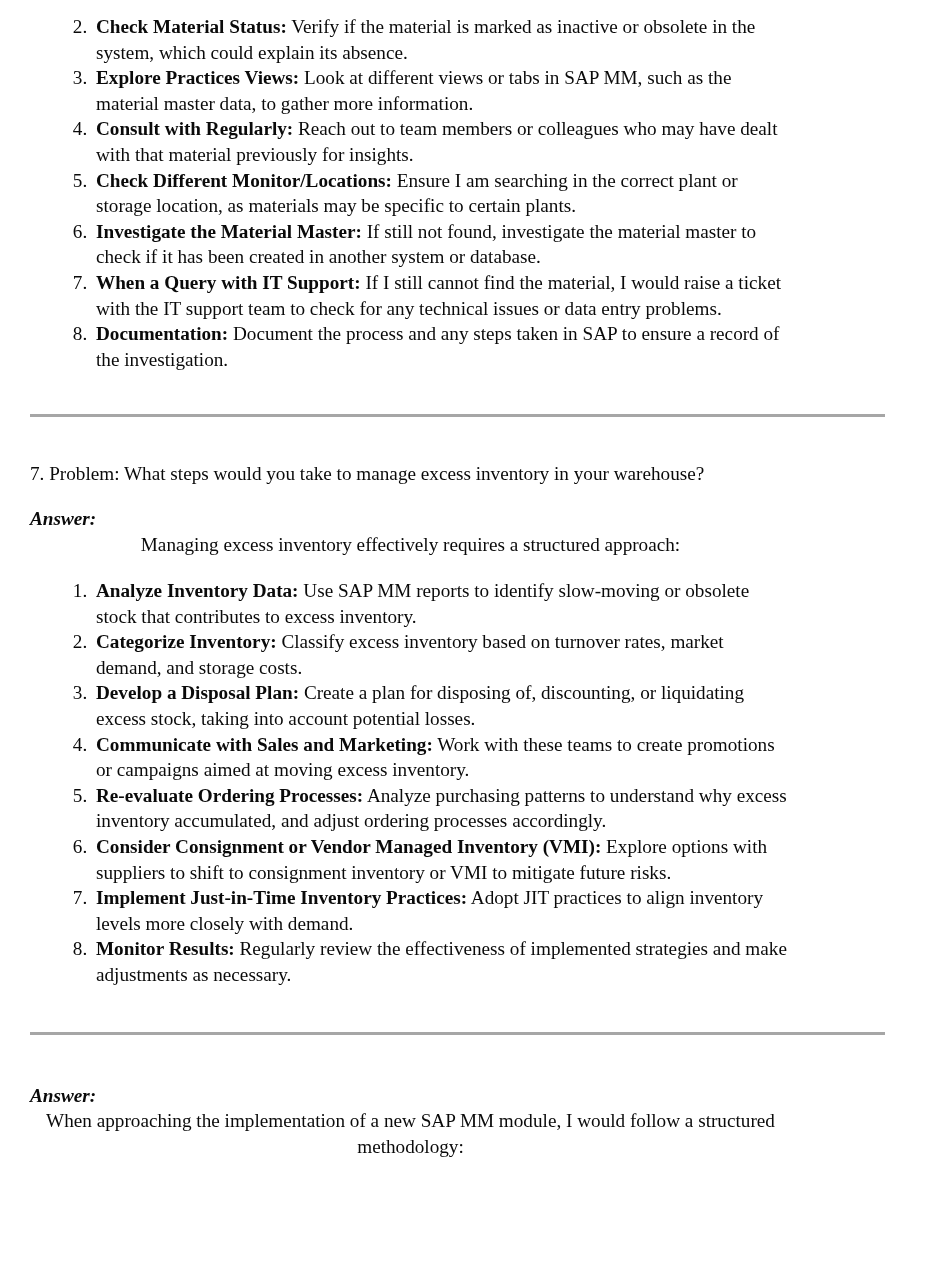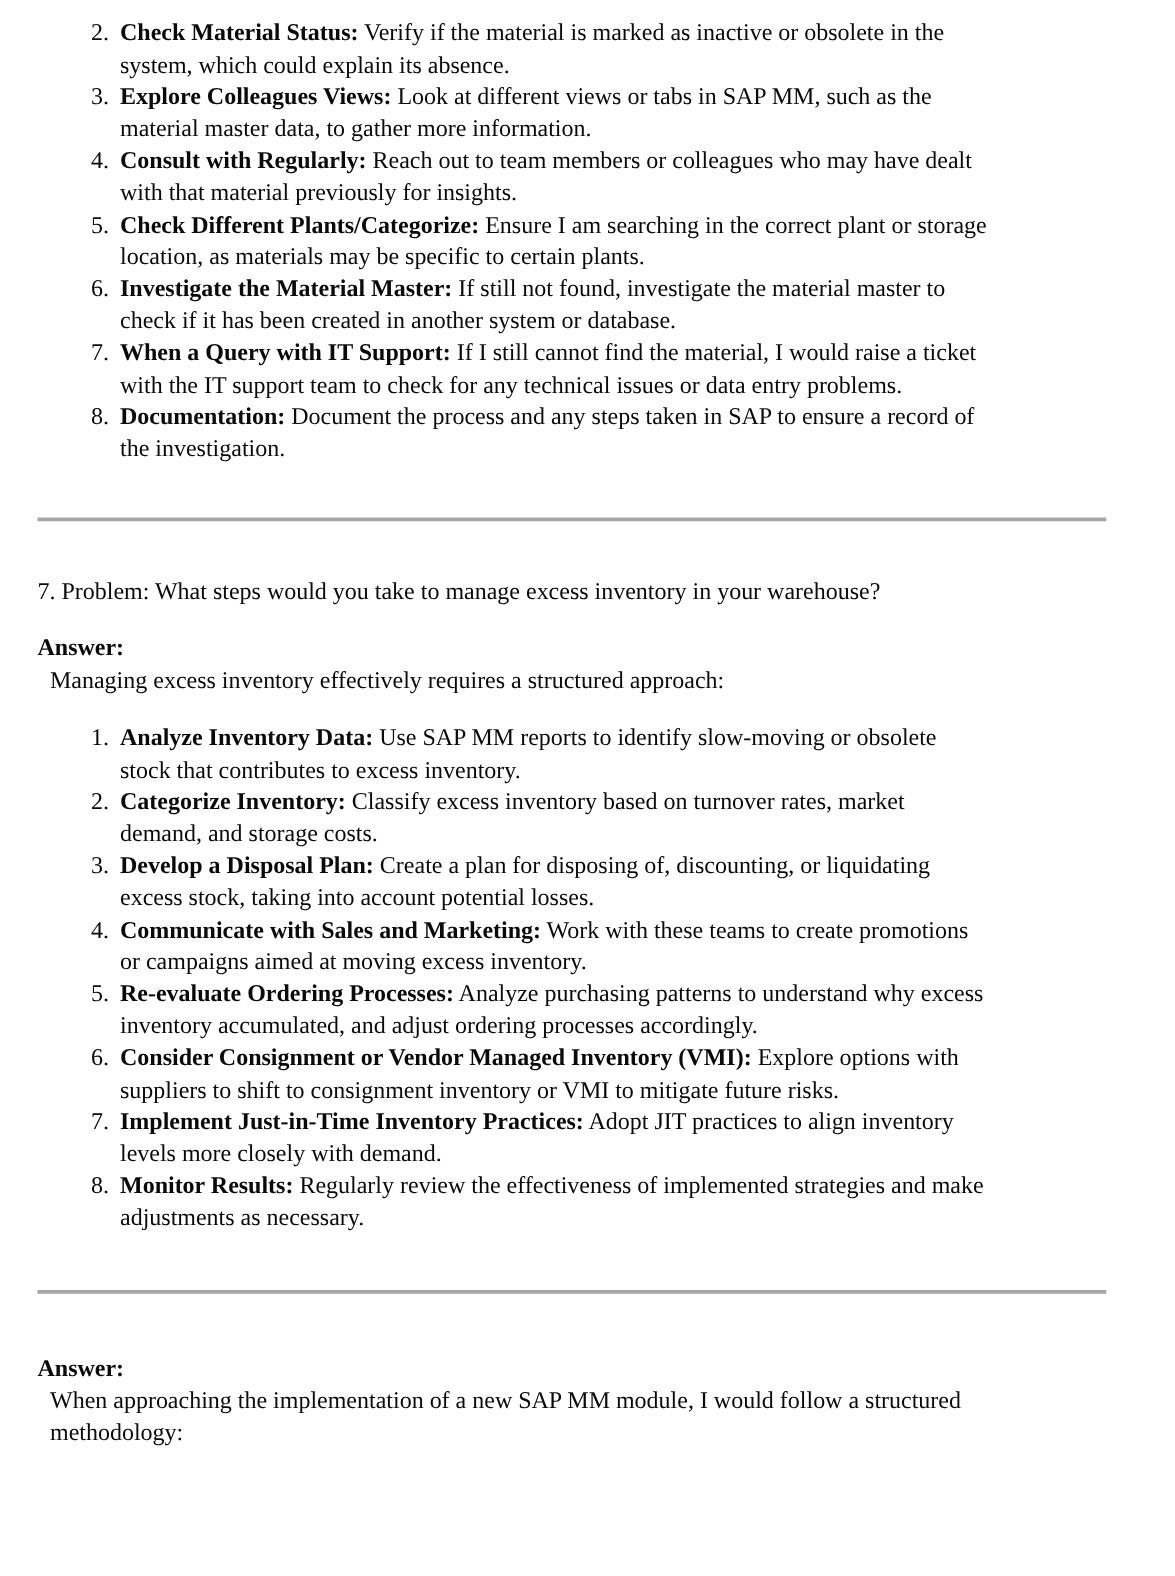--- a/index.html
+++ b/index.html
@@ -51,26 +51,28 @@
     font-weight: normal;
     margin: 0;
     padding: 0 60px 0 30px;
   }
   .answer-label {
     font-size: 19.2px;
     line-height: 25.6px;
     font-weight: bold;
     margin: 0;
     padding-left: 30px;
+    font-style: italic;
   }
   .answer-intro {
     font-size: 19.2px;
     line-height: 25.6px;
     margin: 0;
-    padding: 0 60px 0 40px;
+    padding: 0 60px 0 30px;
+    text-align: center;
   }
 
   
   hr.rule {
     border: none;
     height: 3px;
     background: #a6a6a6;
     margin: 0;
     width: 855px;
     margin-left: 30px;
@@ -88,27 +90,27 @@
 
 <div class="page">
 
   <div class="top-pad"></div>
 
   <ol class="doc-list" start="2">
     <li>
       <span class="lead">Check Material Status:</span><span> Verify if the material is marked as inactive or obsolete in the system, which could explain its absence.</span>
     </li>
     <li>
-      <span class="lead">Explore Colleagues Views:</span><span> Look at different views or tabs in SAP MM, such as the material master data, to gather more information.</span>
+      <span class="lead">Explore Practices Views:</span><span> Look at different views or tabs in SAP MM, such as the material master data, to gather more information.</span>
     </li>
     <li>
       <span class="lead">Consult with Regularly:</span><span> Reach out to team members or colleagues who may have dealt with that material previously for insights.</span>
     </li>
     <li>
-      <span class="lead">Check Different Plants/Categorize:</span><span> Ensure I am searching in the correct plant or storage location, as materials may be specific to certain plants.</span>
+      <span class="lead">Check Different Monitor/Locations:</span><span> Ensure I am searching in the correct plant or storage location, as materials may be specific to certain plants.</span>
     </li>
     <li>
       <span class="lead">Investigate the Material Master:</span><span> If still not found, investigate the material master to check if it has been created in another system or database.</span>
     </li>
     <li>
       <span class="lead">When a Query with IT Support:</span><span> If I still cannot find the material, I would raise a ticket with the IT support team to check for any technical issues or data entry problems.</span>
     </li>
     <li>
       <span class="lead">Documentation:</span><span> Document the process and any steps taken in SAP to ensure a record of the investigation.</span>
     </li>

